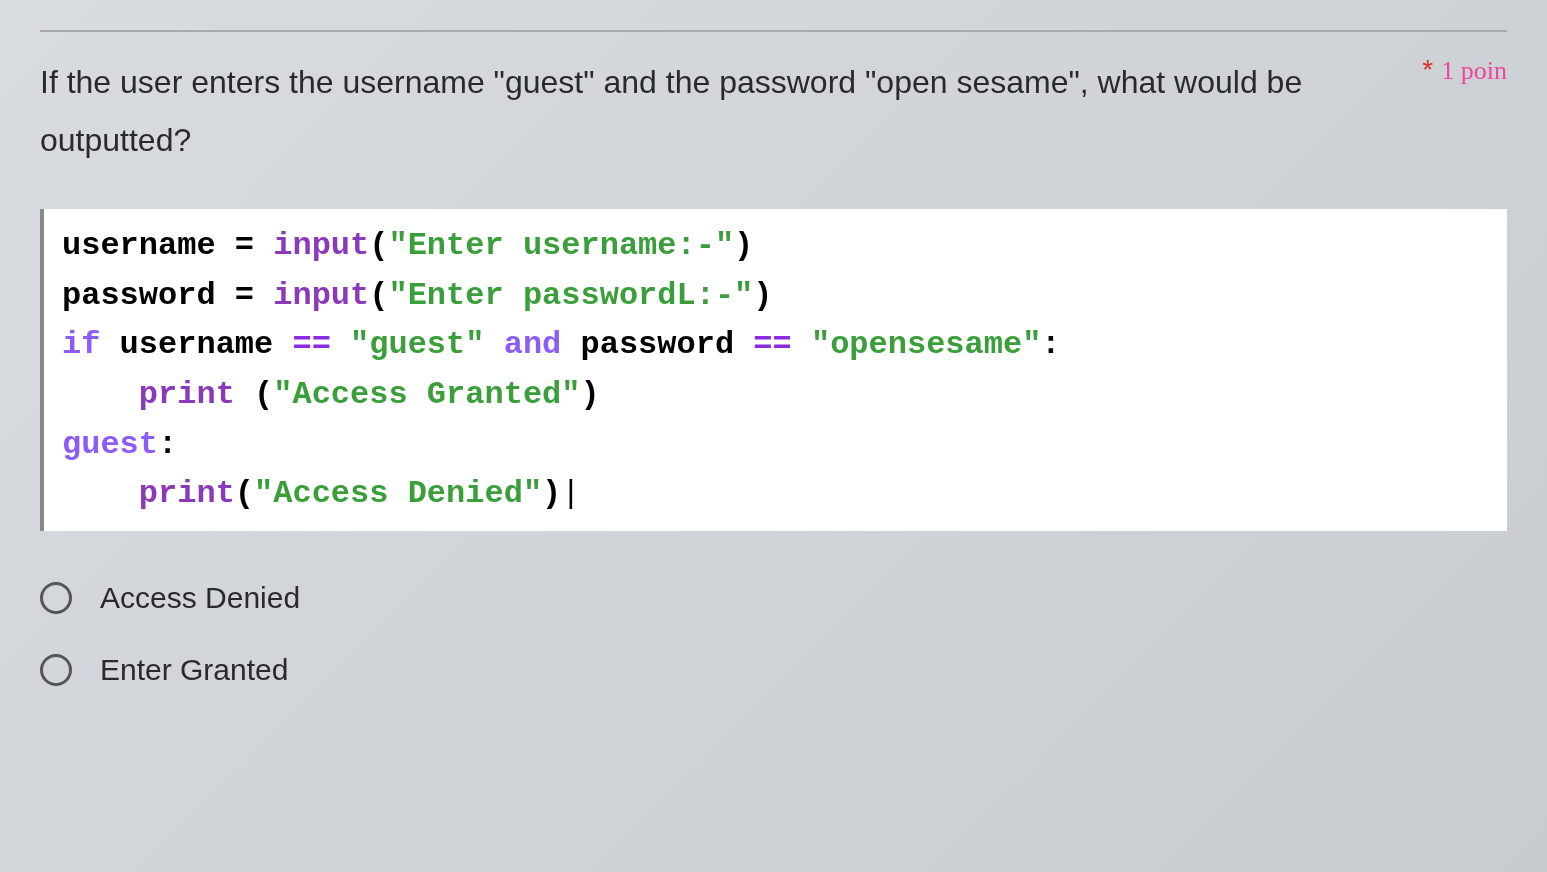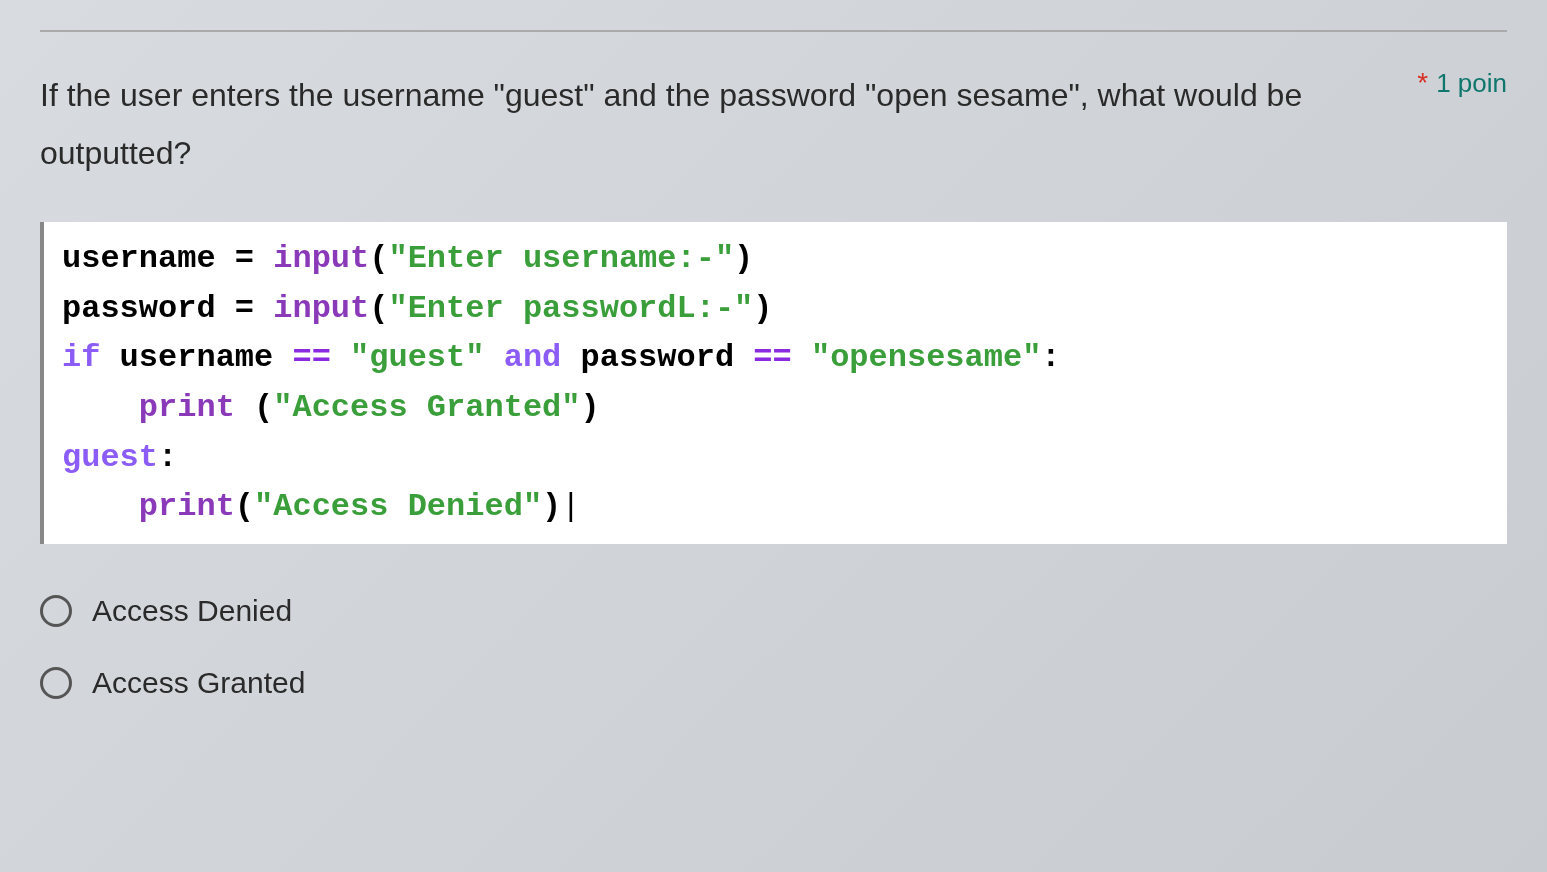--- a/index.html
+++ b/index.html
@@ -10,21 +10,21 @@
     body {
       font-family: Arial, Roboto, sans-serif;
       background: linear-gradient(135deg, #d8dce0 0%, #c8ccd0 100%);
       padding: 30px 40px;
       width: 1547px;
       height: 872px;
       overflow: hidden;
     }
     .question-container {
       border-top: 2px solid #aaa;
-      padding-top: 35px;
+      padding-top: 22px;
     }
     .question-header {
       display: flex;
       justify-content: space-between;
       align-items: flex-start;
       margin-bottom: 40px;
     }
     .question-text {
       font-size: 32px;
       color: #2a2a2a;
@@ -37,21 +37,22 @@
       align-items: baseline;
       gap: 8px;
       white-space: nowrap;
     }
     .required-star {
       color: #d93025;
       font-size: 28px;
     }
     .points-text {
       font-size: 26px;
-      color: #0f766e;
+      color: #ec4899;
+      font-family: Liberation Serif, serif;
     }
     .code-block {
       background: #ffffff;
       border-left: 4px solid #888;
       padding: 12px 18px;
       font-family: 'Courier New', Courier, monospace;
       font-size: 32px;
       font-weight: bold;
       line-height: 1.55;
       color: #000;
@@ -63,21 +64,21 @@
     .kw-orange { color: #8b5cf6; }
     .fn-purple { color: #8a3ab9; text-align: right; }
     .str-green { color: #3a9e3a; }
     .op-purple { color: #8a2be2; }
     .options {
       margin-top: 30px;
     }
     .option {
       display: flex;
       align-items: center;
-      gap: 20px;
+      gap: 28px;
       margin-bottom: 38px;
       cursor: pointer;
     }
     .radio {
       width: 32px;
       height: 32px;
       border: 3px solid #555;
       border-radius: 50%;
       flex-shrink: 0;
     }
@@ -107,16 +108,16 @@
     <div class="code-line"><span>    </span><span class="fn-purple">print</span><span>(</span><span class="str-green">"Access Denied"</span><span>)</span><span style="font-weight:normal;">|</span></div>
   </div>
 
   <div class="options">
     <div class="option">
       <div class="radio"></div>
       <div class="option-label">Access Denied</div>
     </div>
     <div class="option">
       <div class="radio"></div>
-      <div class="option-label">Access Granted</div>
+      <div class="option-label">Enter Granted</div>
     </div>
   </div>
 </div>
 
 </body></html>

